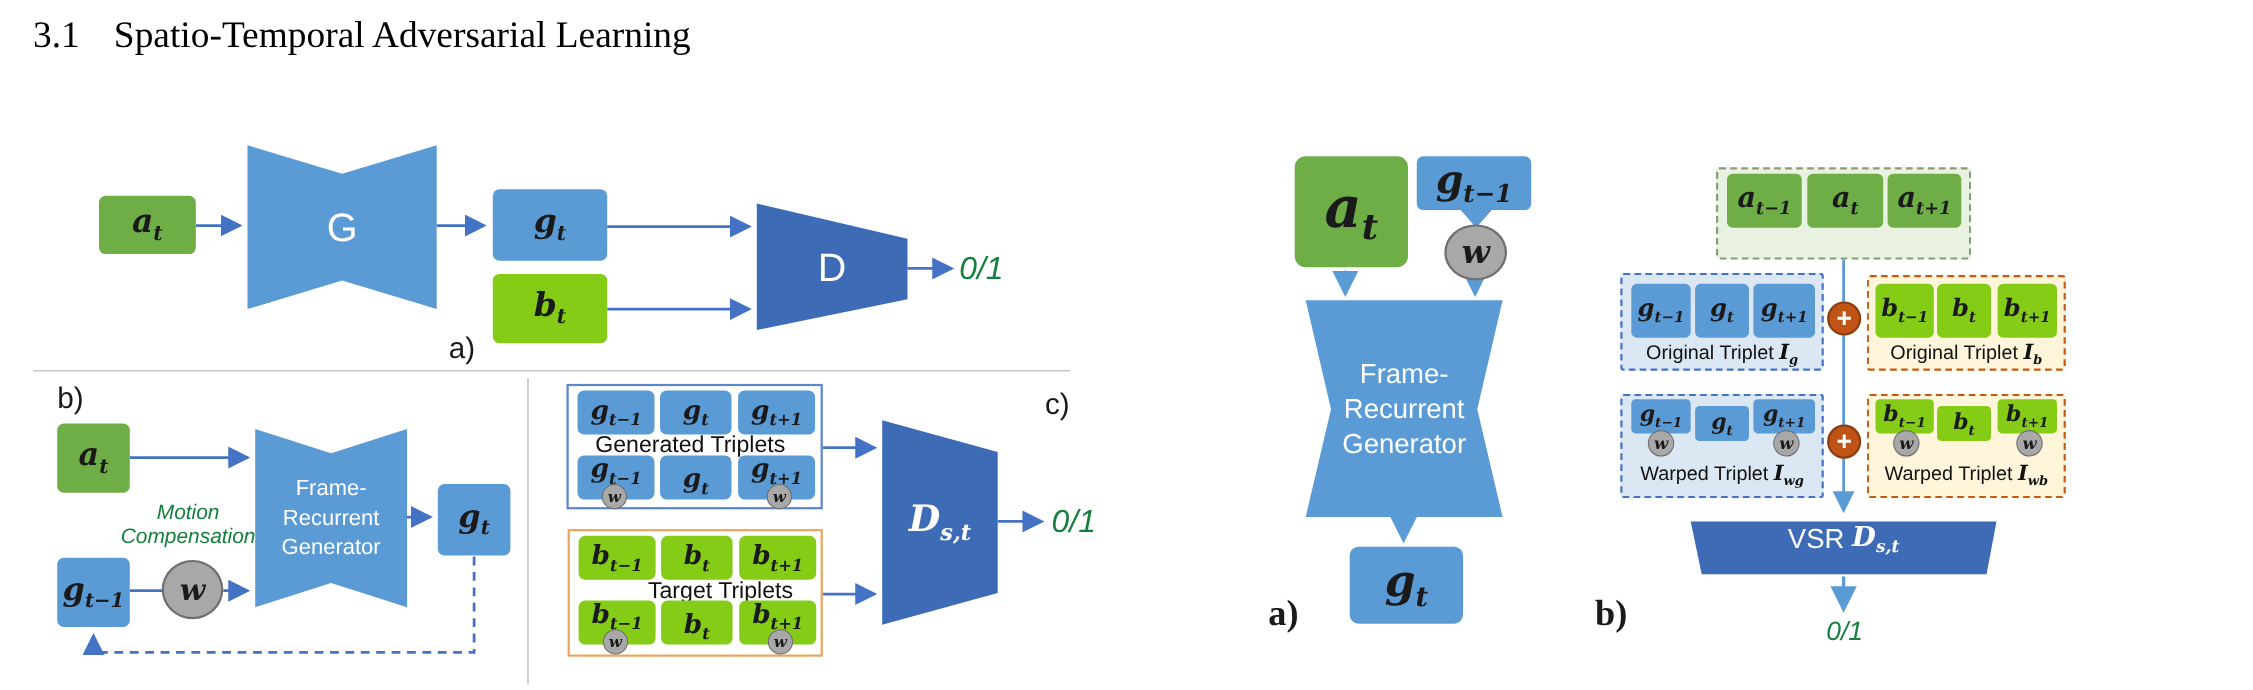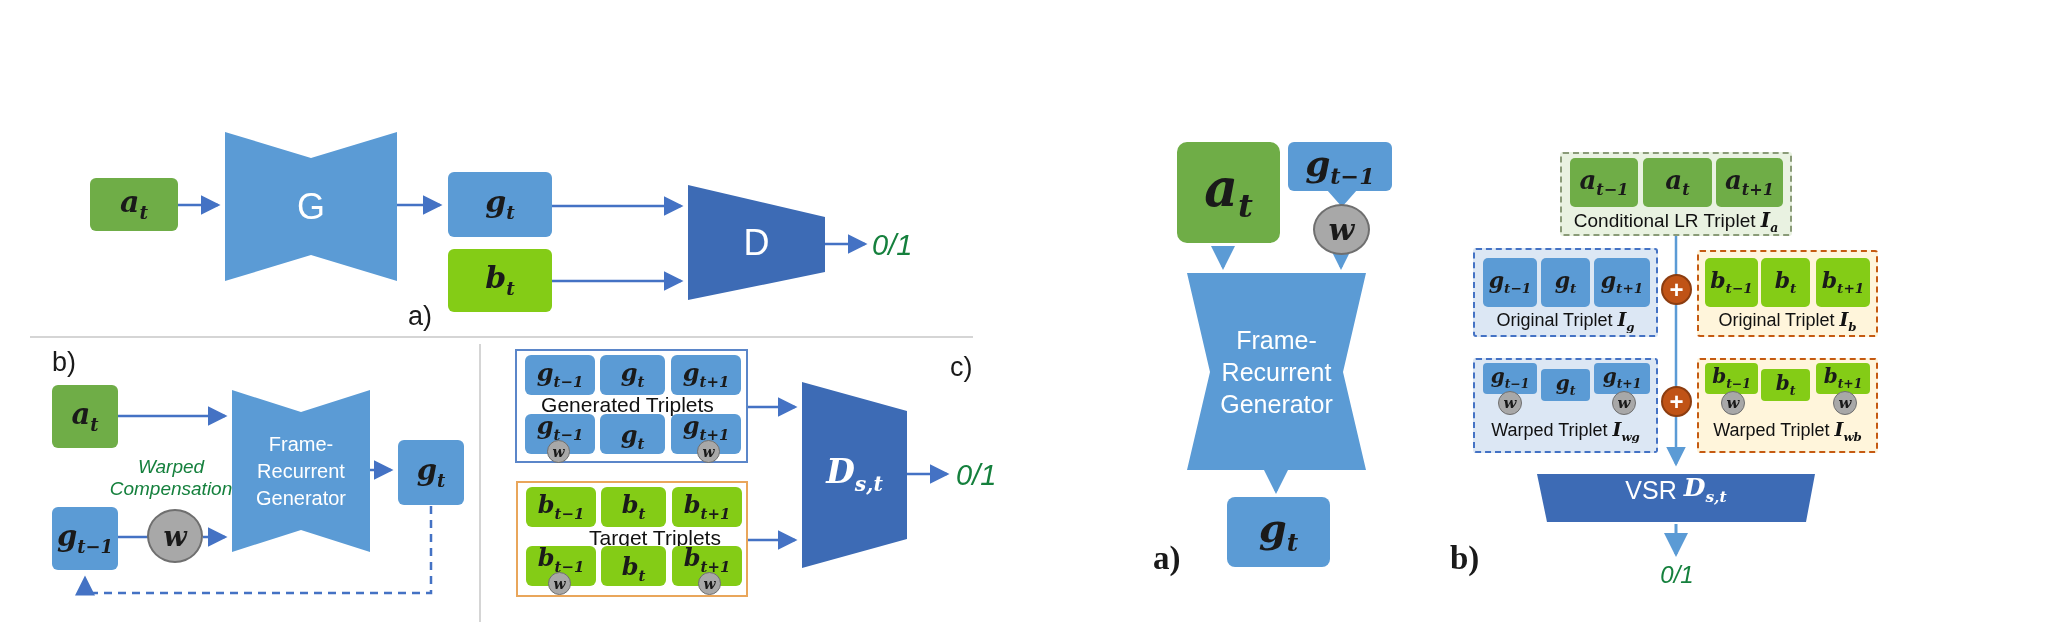--- a/index.html
+++ b/index.html
@@ -32,20 +32,23 @@
   .ctr-label{position:absolute;text-align:center;color:#111;white-space:nowrap;}
   .tag{position:absolute;color:#1a1a1a;}
   .tag.bold{font-family:"Liberation Serif",serif;font-weight:bold;}
   .plain{position:absolute;color:#15803d;white-space:nowrap;font-style:italic;}
 </style>
 </head>
 <body>
 
 <div class="stage">
 
+  <div class="heading">
+    <span class="num">3.1</span><span class="ttl">Spatio-Temporal Adversarial Learning</span>
+  </div>
 
   <svg class="layer" width="2048" height="627" viewBox="0 0 2048 627">
     <defs>
       <marker id="mB" markerWidth="9" markerHeight="8" refX="7" refY="4" orient="auto">
         <path d="M0,0 L8,4 L0,8 Z" fill="#4472C4"></path>
       </marker>
       <marker id="mL" markerWidth="9" markerHeight="8" refX="7" refY="4" orient="auto">
         <path d="M0,0 L8,4 L0,8 Z" fill="#5B9BD5"></path>
       </marker>
     </defs>
@@ -96,21 +99,21 @@
   </div>
   <div class="shapetext" style="left:688px;top:185px;width:137px;height:115px;font-size:36px;">D</div>
   <div class="plain" style="left:872px;top:229px;font-size:29px;">0/1</div>
   <div class="tag" style="left:408px;top:301px;font-size:27px;">a)</div>
 
   <div class="tag" style="left:52px;top:347px;font-size:27px;">b)</div>
   <div class="chip green" style="left:52px;top:385px;width:66px;height:63px;font-size:29px;">
     <span class="math"><span>a</span><sub>t</sub></span>
   </div>
   <div class="plain" style="left:95px;top:456px;width:152px;text-align:center;font-size:19px;line-height:22px;white-space:normal;">
-    <div>Warped</div>
+    <div>Motion</div>
     <div>Compensation</div>
   </div>
   <div class="chip blue" style="left:52px;top:507px;width:66px;height:63px;font-size:29px;">
     <span class="math"><span>g</span><sub>t−1</sub></span>
   </div>
   <div class="wcircle" style="left:147px;top:509px;width:56px;height:54px;font-size:27px;">
     <span class="math">w</span>
   </div>
   <div class="shapetext" style="left:232px;top:390px;width:138px;height:162px;font-size:20px;line-height:27px;">
     <div>Frame-</div>
@@ -203,23 +206,20 @@
   <div class="container" style="left:1560px;top:152px;width:232px;height:84px;background:#E9F2E1;border:2px dashed #8A9B78;border-radius:3px;"></div>
   <div class="chip green" style="left:1570px;top:158px;width:68px;height:49px;font-size:26px;border-radius:5px;">
     <span class="math"><span>a</span><sub>t−1</sub></span>
   </div>
   <div class="chip green" style="left:1643px;top:158px;width:69px;height:49px;font-size:26px;border-radius:5px;">
     <span class="math"><span>a</span><sub>t</sub></span>
   </div>
   <div class="chip green" style="left:1716px;top:158px;width:67px;height:49px;font-size:26px;border-radius:5px;">
     <span class="math"><span>a</span><sub>t+1</sub></span>
   </div>
-  <div class="ctr-label" style="left:1560px;top:210px;width:232px;font-size:19px;">
-    <span>Conditional LR Triplet</span>&nbsp;<span class="math" style="font-size:20px;"><span>I</span><sub>a</sub></span>
-  </div>
 
   <div class="container" style="left:1473px;top:248px;width:185px;height:89px;background:#DCE7F4;border:2px dashed #4472C4;border-radius:3px;"></div>
   <div class="chip blue" style="left:1483px;top:258px;width:54px;height:49px;font-size:22px;border-radius:5px;">
     <span class="math"><span>g</span><sub>t−1</sub></span>
   </div>
   <div class="chip blue" style="left:1541px;top:258px;width:49px;height:49px;font-size:22px;border-radius:5px;">
     <span class="math"><span>g</span><sub>t</sub></span>
   </div>
   <div class="chip blue" style="left:1594px;top:258px;width:56px;height:49px;font-size:22px;border-radius:5px;">
     <span class="math"><span>g</span><sub>t+1</sub></span>

